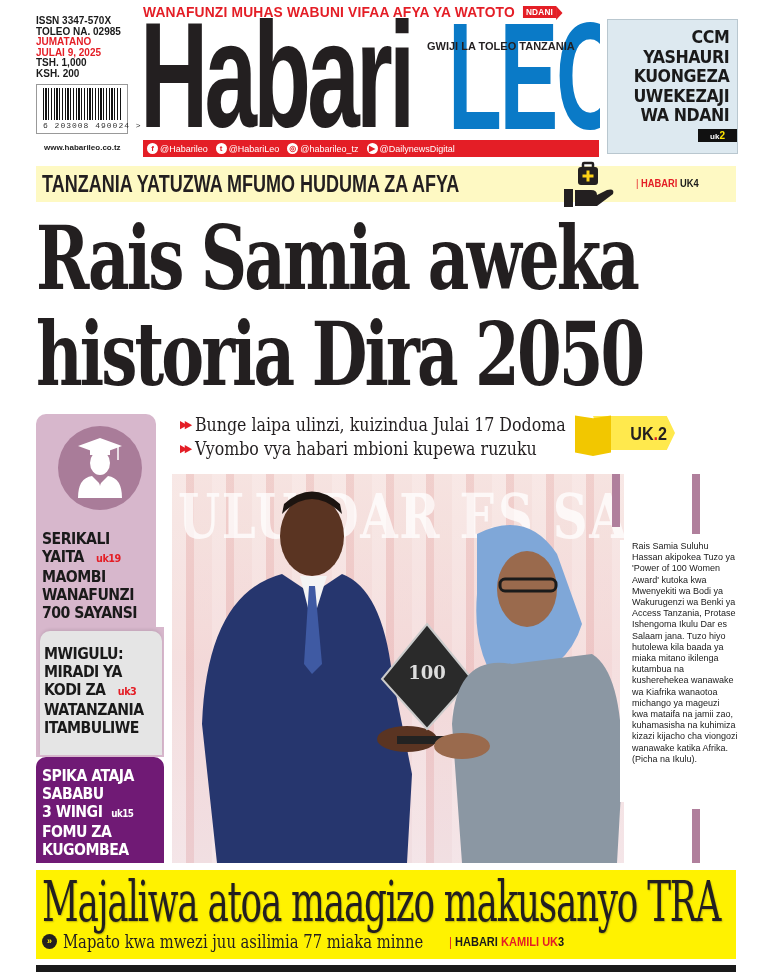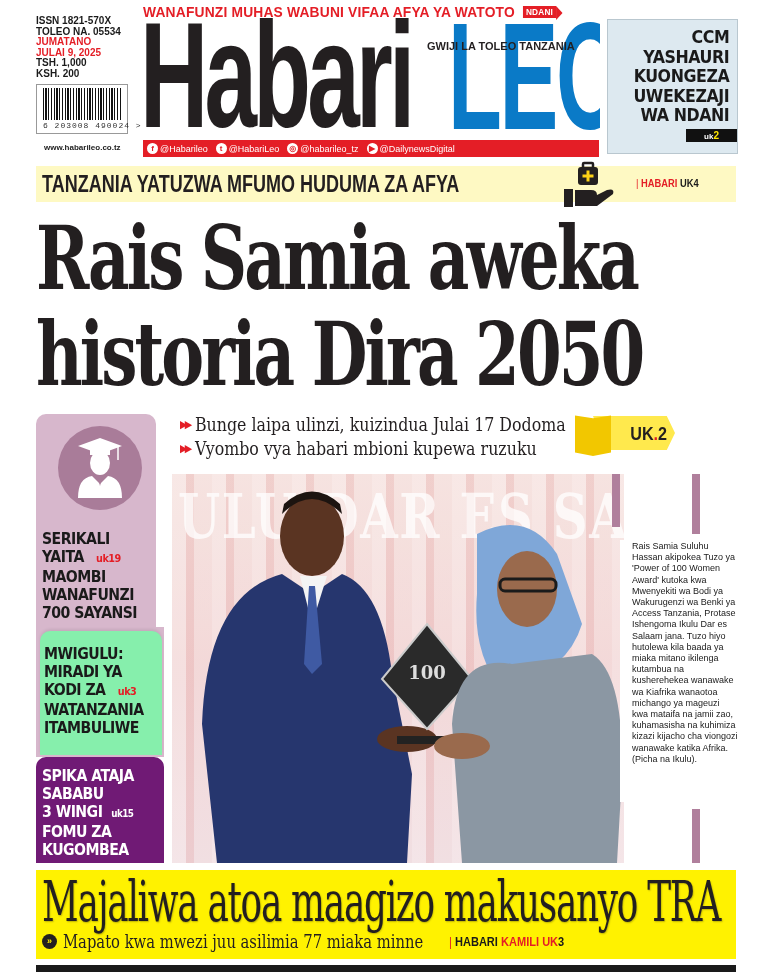--- a/index.html
+++ b/index.html
@@ -21,21 +21,21 @@
   .logo { position: absolute; left: 140px; top: 14px; height: 130px; width: 460px; overflow: hidden; }
   .logo-habari { position: absolute; left: 0; top: -14px; font: bold 150px/1 "Liberation Sans", sans-serif; color: #231f20; letter-spacing: -6px; transform: scaleX(0.63); transform-origin: left top; white-space: nowrap; }
   .logo-leo { position: absolute; left: 308px; top: -14px; font: bold 152px/1 "Liberation Sans", sans-serif; color: #0a7ac7; letter-spacing: -4px; transform: scaleX(0.58); transform-origin: left top; white-space: nowrap; }
   .logo-tagline { position: absolute; left: 287px; top: 26px; font: bold 11px "Liberation Sans", sans-serif; color: #231f20; white-space: nowrap; }
   .social-bar { position: absolute; left: 143px; top: 140px; width: 456px; height: 17px; background: #e41e26; display: flex; align-items: center; gap: 8px; padding-left: 4px; }
   .social { display: flex; align-items: center; gap: 2px; color: #fff; font: 9px "Liberation Sans", sans-serif; white-space: nowrap; }
   .soc-icon { width: 11px; height: 11px; border-radius: 50%; background: #fff; color: #e41e26; font: bold 8px/11px "Liberation Sans", sans-serif; text-align: center; }
 
   .teaser-box { position: absolute; left: 607px; top: 19px; width: 131px; height: 135px; background: #dde9f0; border: 1px solid #b9c7cf; text-align: right; padding-top: 7px; }
   .teaser-box .t { font: bold 18px/19.5px "DejaVu Sans", sans-serif; color: #1a1a1a; letter-spacing: -0.5px; transform: scaleX(0.88); }
-  .uk-tag { display: inline-block; background: #111; color: #fff; font: bold 8px "Liberation Sans", sans-serif; padding: 1px 18px; margin-top: 1px; }
+  .uk-tag { display: inline-block; background: #111; color: #fff; font: bold 8px "Liberation Sans", sans-serif; padding: 1px 12px; margin-top: 1px; }
   .uk-tag b { color: #ffe600; font-size: 10px; }
 
   
   .strip-top { position: absolute; left: 36px; top: 166px; width: 700px; height: 36px; background: #fef9c3; }
   .strip-top .headline { position: absolute; left: 6px; top: 4px; font: bold 24px "Liberation Sans", sans-serif; color: #231f20; transform: scaleX(0.75); transform-origin: left; white-space: nowrap; }
   .medkit { position: absolute; left: 525px; top: -6px; width: 56px; height: 50px; }
   .strip-top .ref { position: absolute; left: 600px; top: 11px; font: bold 11px "Liberation Sans", sans-serif; white-space: nowrap; transform: scaleX(0.85); transform-origin: left; }
   .ref .bar { color: #e41e26; font-weight: normal; }
   .ref .red { color: #e41e26; }
 
@@ -51,21 +51,21 @@
   .uk2 .lbl { position: absolute; left: 52px; top: 11px; font: bold 19px "Liberation Sans", sans-serif; color: #231f20; transform: scaleX(0.85); }
   .uk2 .lbl .dot { color: #e41e26; }
 
   
   .side-1 { position: absolute; left: 36px; top: 414px; width: 120px; height: 213px; background: #d7b7cc; border-radius: 10px 10px 0 0; }
   .grad-circle { position: absolute; left: 22px; top: 12px; width: 84px; height: 84px; border-radius: 50%; background: #a97c99; }
   .grad-circle svg { position: absolute; left: 18px; top: 12px; }
   .side-text { position: absolute; font: bold 16px/18px "DejaVu Sans", sans-serif; color: #1a1a1a; letter-spacing: -0.6px; transform: scaleX(0.88); transform-origin: left top; white-space: nowrap; }
   .uk-red { color: #e41e26; font-size: 11px; font-weight: bold; margin-left: 14px; }
   .side-2 { position: absolute; left: 36px; top: 627px; width: 128px; height: 130px; background: #d7b7cc; }
-  .side-2 .inner { position: absolute; left: 4px; top: 4px; width: 122px; height: 124px; background: #86efac; border-radius: 10px 10px 0 0; box-shadow: 0 -2px 3px rgba(0,0,0,0.08); }
+  .side-2 .inner { position: absolute; left: 4px; top: 4px; width: 122px; height: 124px; background: #e5e5e5; border-radius: 10px 10px 0 0; box-shadow: 0 -2px 3px rgba(0,0,0,0.08); }
   .side-3 { position: absolute; left: 36px; top: 757px; width: 128px; height: 106px; background: #701a75; border-radius: 10px 10px 0 0; }
   .side-3 .side-text { color: #ffffff; }
   .side-3 .uk-light { color: #ffffff; font-size: 10px; margin-left: 10px; }
 
   
   .photo { position: absolute; left: 172px; top: 474px; width: 452px; height: 389px; overflow: hidden;
     background:
       repeating-linear-gradient(90deg, rgba(255,255,255,0.35) 0 14px, rgba(230,170,170,0.25) 14px 22px, rgba(255,255,255,0.2) 22px 40px),
       linear-gradient(180deg, #f4dcd8 0%, #f0cfcf 50%, #eed7db 100%); }
   .photo-wm { position: absolute; left: 6px; top: 6px; font: bold 62px "DejaVu Serif", serif; color: rgba(255,255,255,0.75); letter-spacing: 2px; white-space: nowrap; transform: scaleX(0.78); transform-origin: left; }
@@ -83,22 +83,22 @@
 </style>
 </head>
 <body>
 
 <div class="kicker-top">
   <span>WANAFUNZI MUHAS WABUNI VIFAA AFYA YA WATOTO</span>
   <span class="ndani-tag">NDANI</span>
 </div>
 
 <div class="issue-info">
-  <div>ISSN 1821-570X</div>
-  <div>TOLEO NA. 05534</div>
+  <div>ISSN 3347-570X</div>
+  <div>TOLEO NA. 02985</div>
   <div class="red">JUMATANO</div>
   <div class="red">JULAI 9, 2025</div>
   <div>TSH. 1,000</div>
   <div>KSH. 200</div>
 </div>
 
 <div class="barcode">
   <div class="bars"></div>
   <div class="barcode-num">6 203008 490024 &gt;</div>
 </div>

